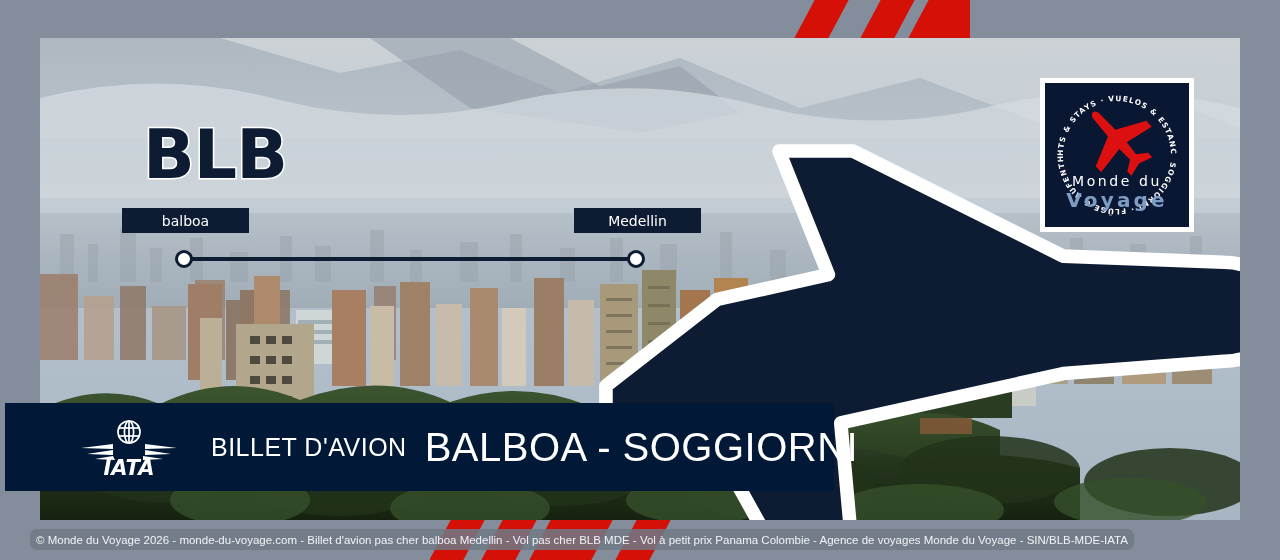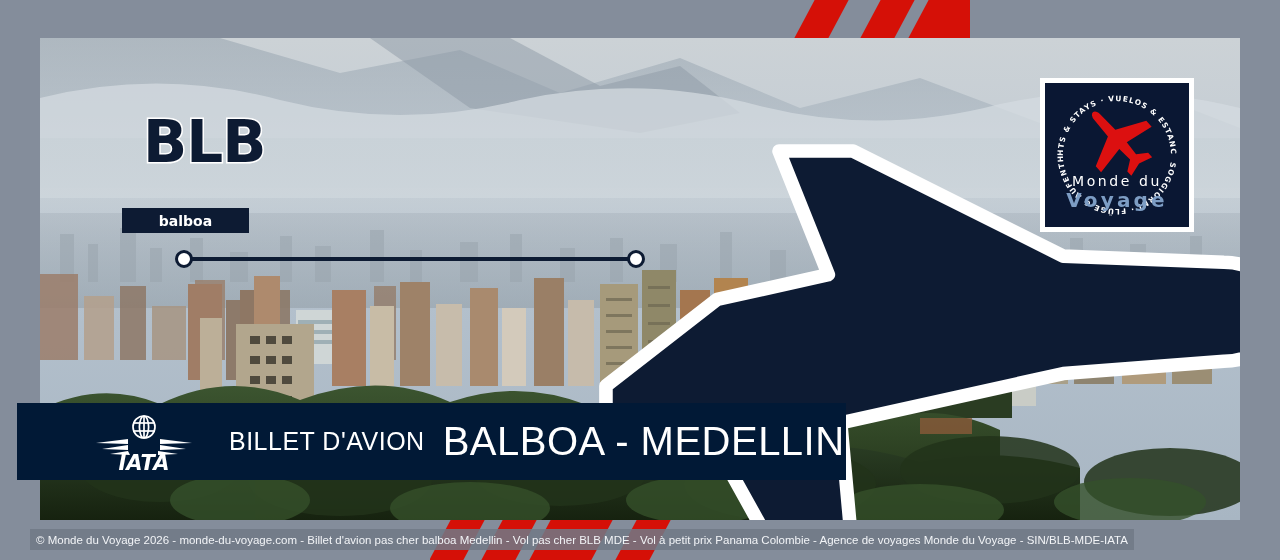--- a/index.html
+++ b/index.html
@@ -52,24 +52,24 @@
     overflow: hidden;
     z-index: 3;
   }
   .photo svg { display: block; width: 1200px; height: 482px; }
 
   
   .route { position: absolute; inset: 0; z-index: 6; }
 
   .iata-code {
     position: absolute;
-    top: 75px;
+    top: 83px;
     font-family: "DejaVu Sans", sans-serif;
     font-weight: 700;
-    font-size: 58px;
+    font-size: 68px;
     letter-spacing: -1px;
     line-height: 1;
     color: #0d1b33;
     -webkit-text-stroke: 3px #ffffff;
     paint-order: stroke fill;
     text-shadow: 0 0 1px #fff;
   }
   .iata-code.dep { left: 103px; }
   .iata-code.arr { left: 552px; }
 
@@ -81,21 +81,21 @@
   }
 
   .city-chip {
     position: absolute;
     top: 170px;
     height: 25px;
     background: #0d1b33;
     color: #ffffff;
     font-family: "DejaVu Sans", sans-serif;
     font-size: 14px;
-    font-weight: 700;
+    font-weight: 400;
     display: flex;
     align-items: center;
     justify-content: center;
     padding: 0 14px;
   }
   .city-chip.dep { left: 82px; width: 127px; }
   .city-chip.arr { left: 534px; width: 127px; }
 
   .route-line {
     position: absolute;
@@ -127,22 +127,22 @@
     position: relative;
     width: 100%; height: 100%;
     background: #0a1733;
     overflow: hidden;
   }
   .logo-inner svg { display: block; width: 144px; height: 144px; }
 
   
   .ticket-banner {
     position: absolute;
-    left: 17px; top: 403px;
-    width: 829px; height: 77px;
+    left: 5px; top: 403px;
+    width: 829px; height: 88px;
     background: #011936;
     display: flex;
     align-items: center;
     z-index: 9;
   }
   .iata-logo {
     width: 110px;
     margin-left: 72px;
     display: flex;
     align-items: center;
@@ -174,20 +174,21 @@
     height: 21px;
     display: flex;
     align-items: center;
     padding: 0 6px;
     background: rgba(112,121,134,0.86);
     color: #f2f4f7;
     font-family: "Liberation Sans", sans-serif;
     font-size: 11.5px;
     white-space: nowrap;
     z-index: 10;
+    border-radius: 7px;
   }
 </style>
 </head>
 <body>
 
 <div id="page">
 
   <div class="stripes-top">
     <div class="stripe" style="left:26px;"></div>
     <div class="stripe" style="left:92px;"></div>
@@ -398,20 +399,21 @@
 
       <div class="plane-icon">
         <svg viewBox="0 0 120 78" xmlns="http://www.w3.org/2000/svg">
           <path d="M4 44 L4 58 L22 54 L32 72 L44 72 L42 50 L78 42 L104 40
                    a9 8 0 0 0 0 -16 L78 23 L44 6 L32 6 L40 26 L22 30 Z" fill="#0d1b33" stroke="#ffffff" stroke-width="2.2" stroke-linejoin="round"></path>
         </svg>
       </div>
 
       <div class="city-chip dep">balboa</div>
 
+      <div class="city-chip arr">Medellin</div>
 
       <div class="route-line"></div>
       <div class="route-dot dep"></div>
       <div class="route-dot arr"></div>
     </div>
   </div>
 
   <div class="logo-badge">
     <div class="logo-inner">
       <svg viewBox="0 0 144 144" xmlns="http://www.w3.org/2000/svg">
@@ -455,21 +457,21 @@
           <path d="M36 38 L18 41 L38 42 Z"></path>
           <path d="M68 26 L100 30 L68 31 Z"></path>
           <path d="M68 32 L94 36 L68 37 Z"></path>
           <path d="M66 38 L86 41 L66 42 Z"></path>
           <path d="M36 24 h32 v20 l-16 6 l-16 -6 Z" opacity="0"></path>
         </g>
         <text x="52" y="57" text-anchor="middle" font-family="DejaVu Sans, sans-serif" font-size="21" font-weight="700" font-style="italic" fill="#ffffff">IATA</text>
       </svg>
     </div>
     <div class="banner-label">BILLET D'AVION</div>
-    <div class="banner-route">BALBOA - MEDELLIN</div>
+    <div class="banner-route">BALBOA - SOGGIORNI</div>
   </div>
 
   <div class="stripes-bottom">
     <div class="stripe" style="left:10px;"></div>
     <div class="stripe" style="left:62px;"></div>
     <div class="stripe wide" style="left:110px;"></div>
     <div class="stripe" style="left:196px;"></div>
   </div>
 
   <div class="footer">© Monde du Voyage 2026 - monde-du-voyage.com - Billet d'avion pas cher balboa Medellin - Vol pas cher BLB MDE - Vol à petit prix Panama Colombie - Agence de voyages Monde du Voyage - SIN/BLB-MDE-IATA</div>

